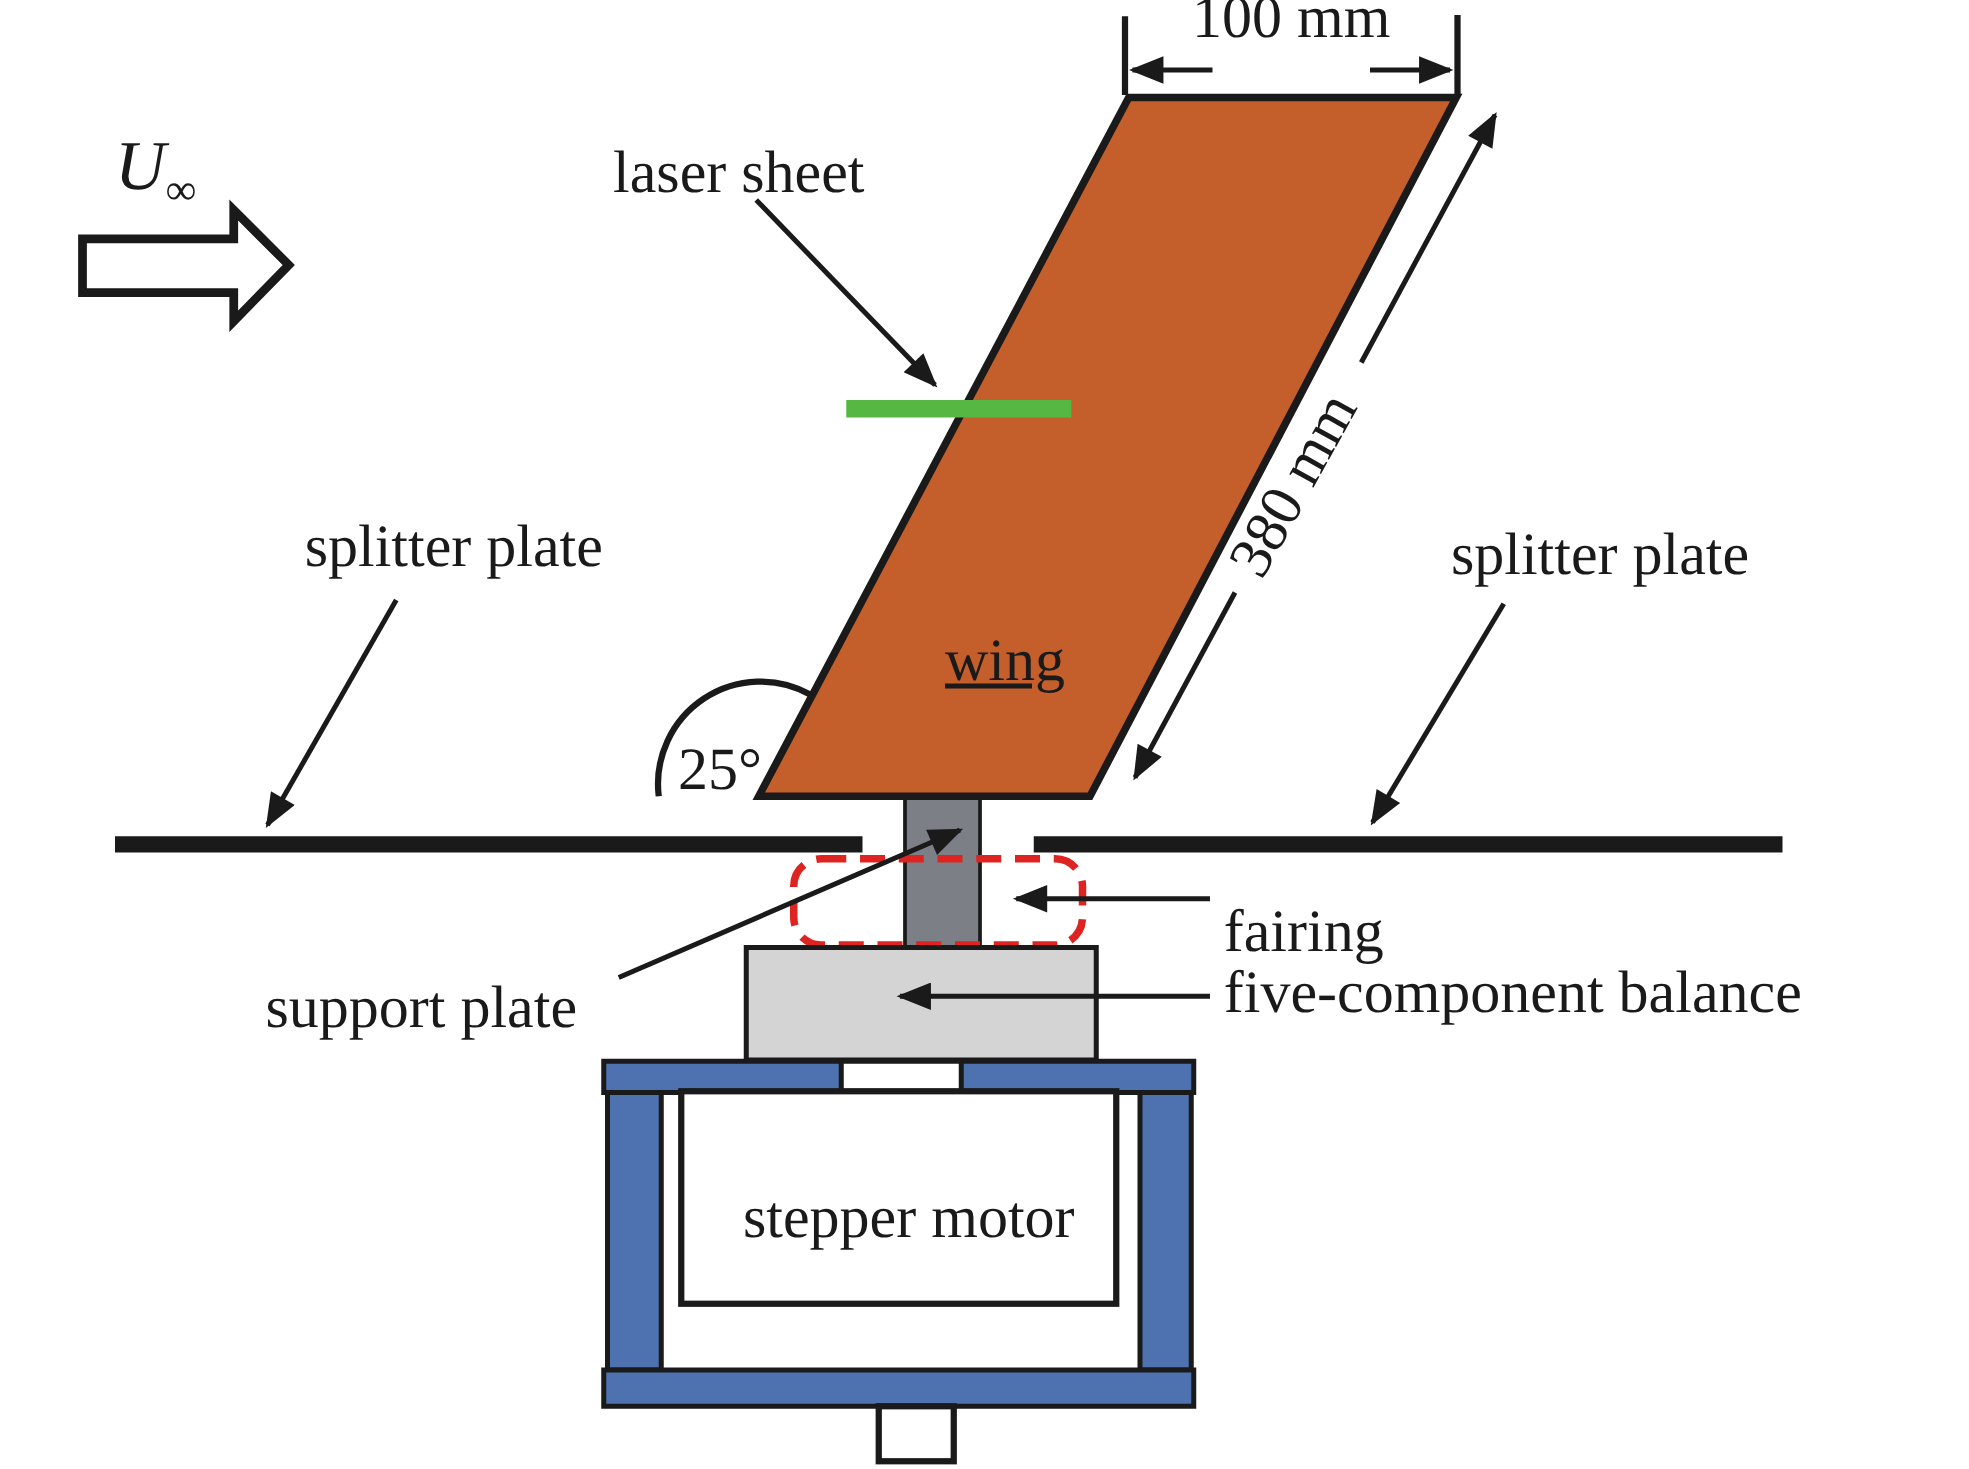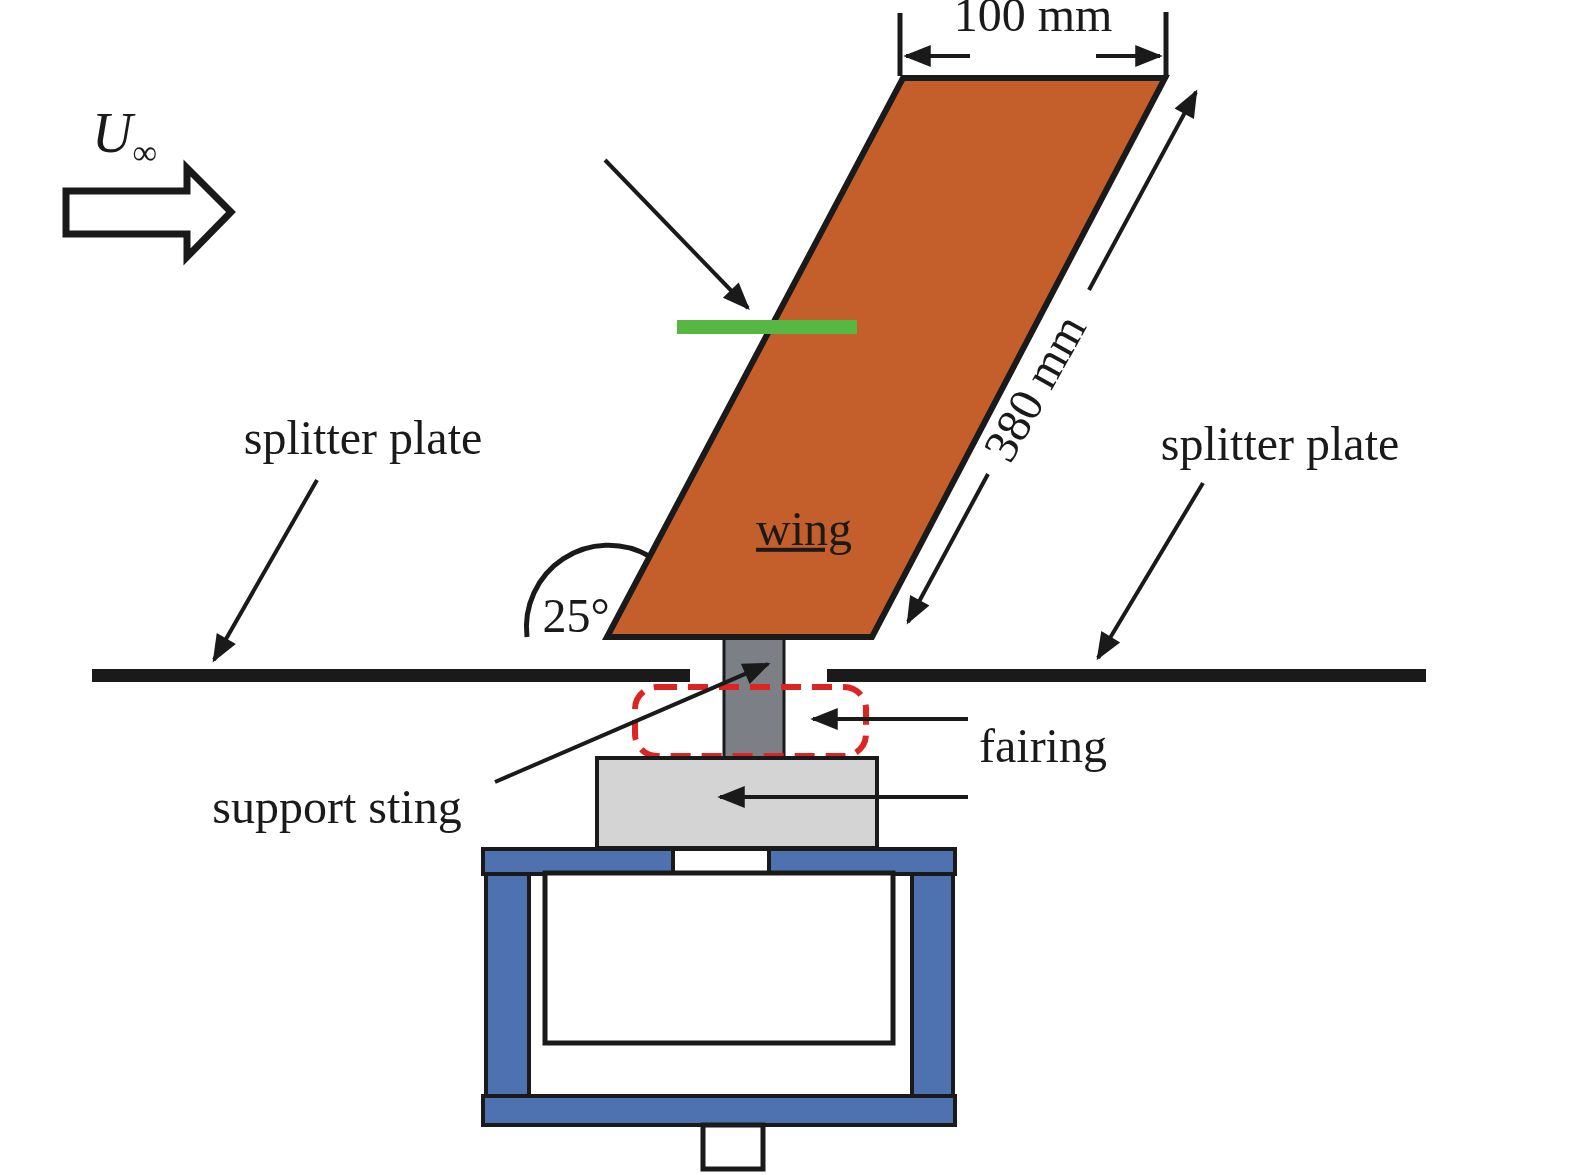--- a/index.html
+++ b/index.html
@@ -61,32 +61,35 @@
     <line x1="605" y1="160" x2="748" y2="308" stroke="#1a1a1a" stroke-width="4" marker-end="url(#arrow)"></line>
     <line x1="317" y1="480" x2="214" y2="660" stroke="#1a1a1a" stroke-width="4" marker-end="url(#arrow)"></line>
     <line x1="1203" y1="483" x2="1098" y2="658" stroke="#1a1a1a" stroke-width="4" marker-end="url(#arrow)"></line>
     <line x1="495" y1="782" x2="768" y2="664" stroke="#1a1a1a" stroke-width="4" marker-end="url(#arrow)"></line>
     <line x1="968" y1="719" x2="813" y2="719" stroke="#1a1a1a" stroke-width="4" marker-end="url(#arrow)"></line>
     <line x1="968" y1="797" x2="720" y2="797" stroke="#1a1a1a" stroke-width="4" marker-end="url(#arrow)"></line>
   </svg>
 
   <div class="lbl uinf" style="left:92px;top:104px;"><span>U</span><sub>∞</sub></div>
 
+  <div class="lbl ctr" style="left:591px;top:139px;">laser sheet</div>
 
   <div class="lbl ctr" style="left:1033px;top:15px;">100 mm</div>
 
   <div class="lbl rot380" style="left:1035px;top:388px;">380 mm</div>
 
   <div class="lbl ctr" style="left:804px;top:529px;text-decoration:underline;">wing</div>
 
   <div class="lbl ctr" style="left:576px;top:616px;">25°</div>
 
   <div class="lbl ctr" style="left:363px;top:438px;">splitter plate</div>
 
   <div class="lbl ctr" style="left:1280px;top:444px;">splitter plate</div>
 
-  <div class="lbl ctr" style="left:337px;top:807px;">support sting</div>
+  <div class="lbl ctr" style="left:337px;top:807px;">support plate</div>
 
   <div class="lbl lft" style="left:979px;top:722px;margin-top:24px;">fairing</div>
 
+  <div class="lbl lft" style="left:979px;top:795px;">five-component balance</div>
 
+  <div class="lbl ctr" style="left:727px;top:975px;">stepper motor</div>
 
 </div>
 
 </body></html>

